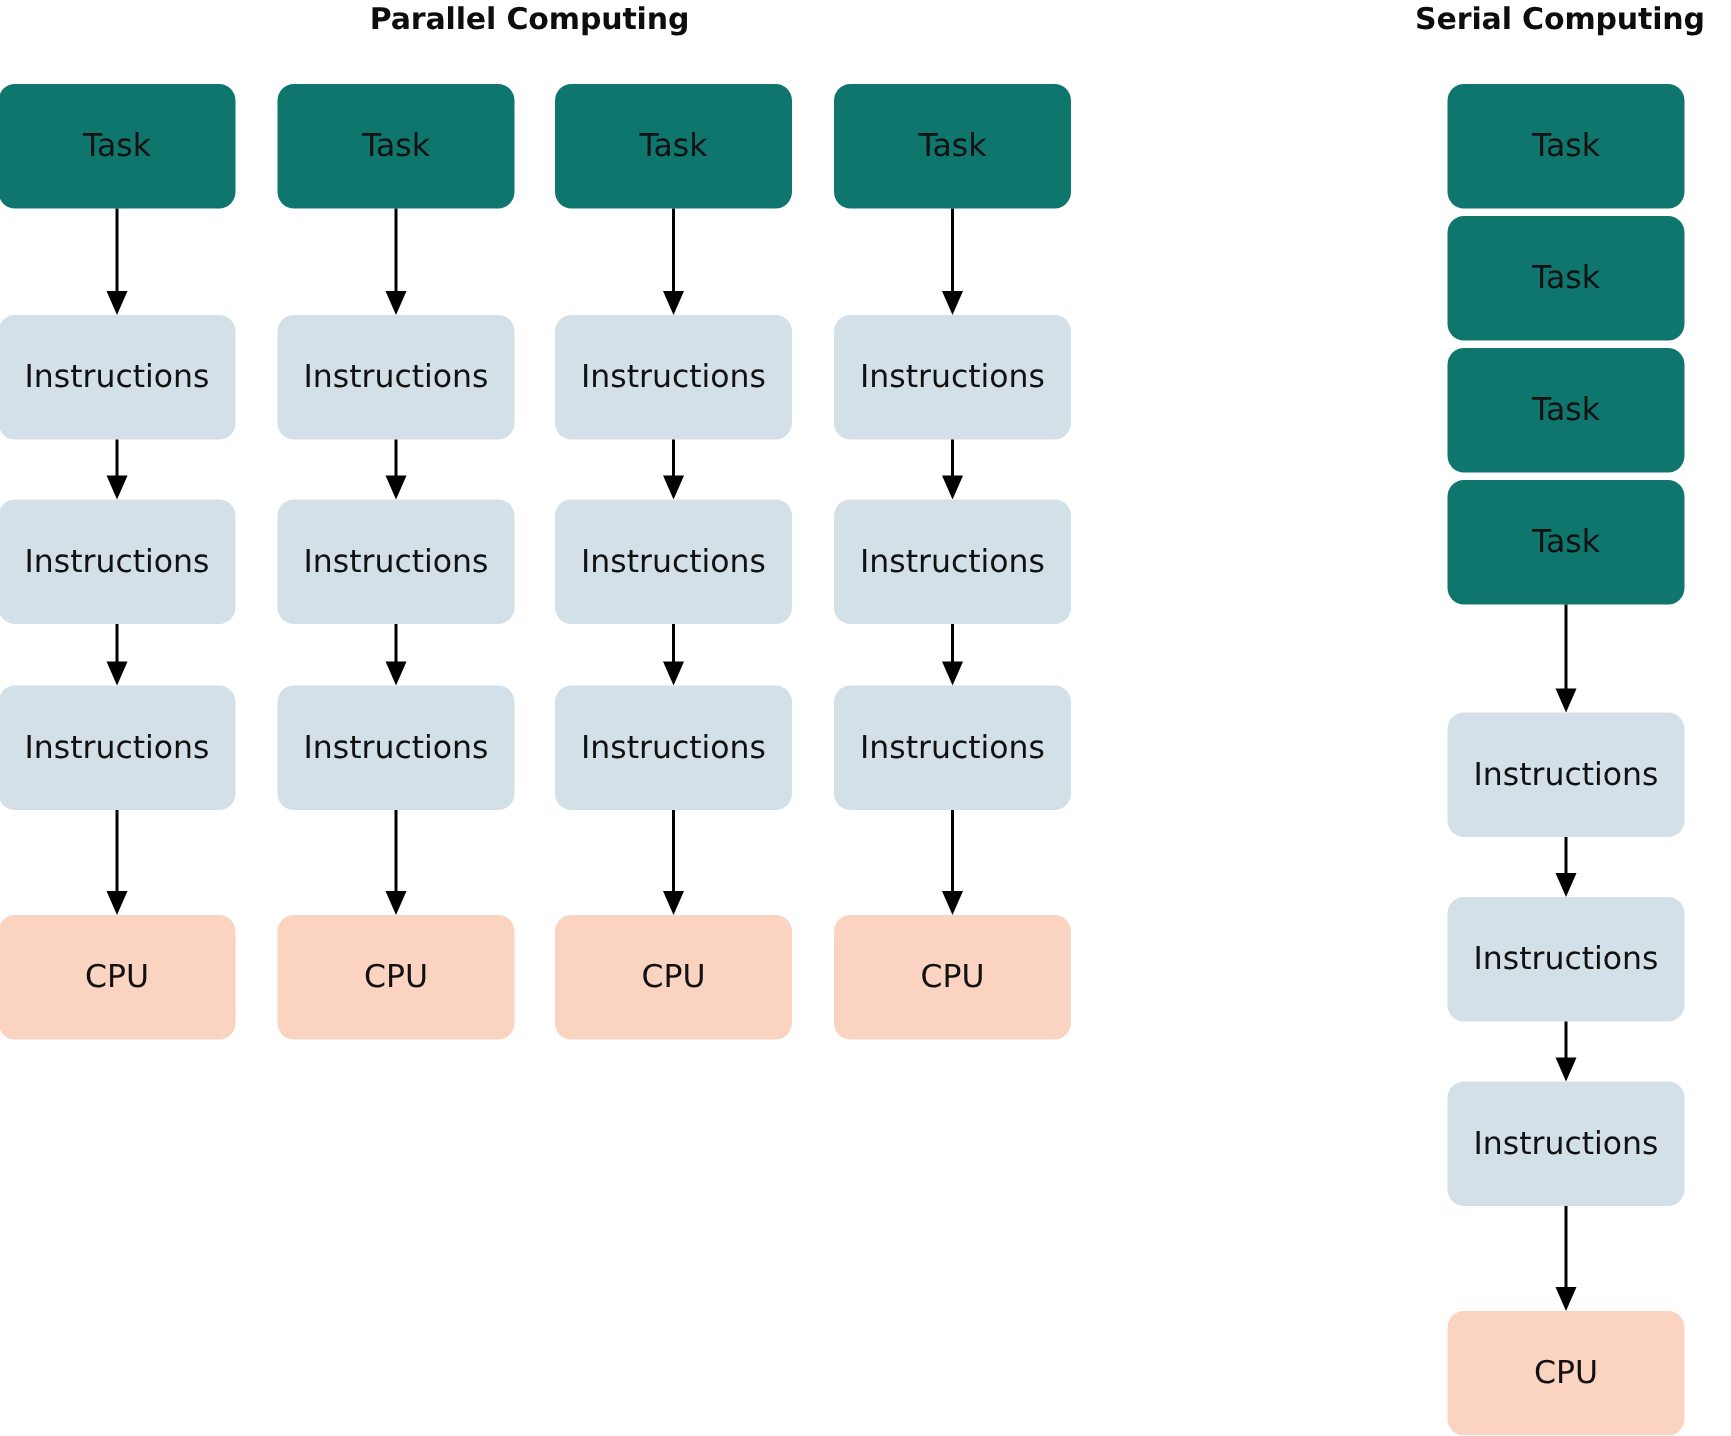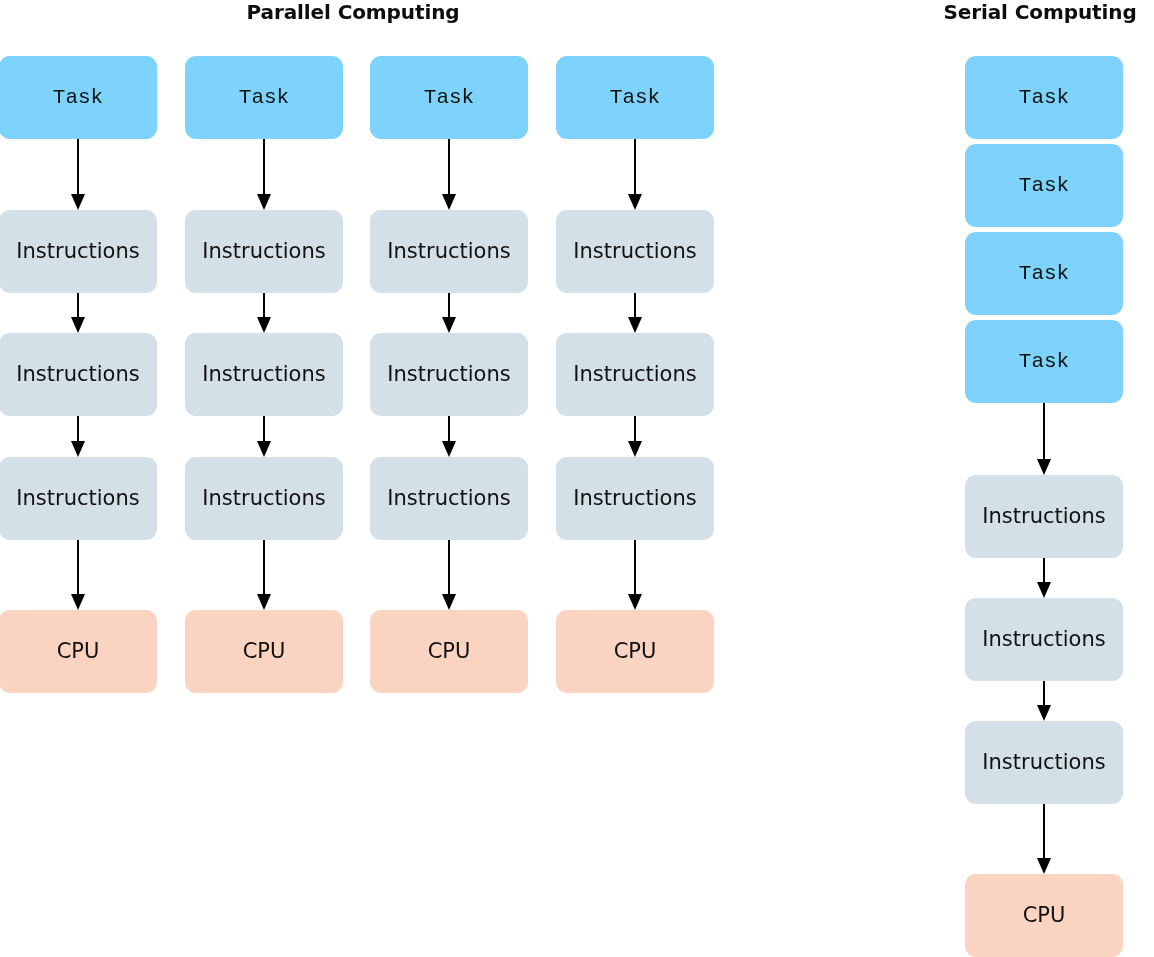--- a/index.html
+++ b/index.html
@@ -30,21 +30,21 @@
     position: absolute;
     border-radius: 11px;
     display: flex;
     align-items: center;
     justify-content: center;
     font-size: 21px;
     color: #111111;
     box-sizing: border-box;
     line-height: 1;
   }
-  .node-task   { background: #7dd3fc; font-family: Liberation Mono, monospace; }
+  .node-task   { background: #0f766e; }
   .node-instr  { background: #d3e0e7; }
   .node-cpu    { background: #fad3c1; }
 
   .arrow {
     position: absolute;
     width: 16px;
   }
   .arrow .shaft {
     position: absolute;
     left: 7px;

